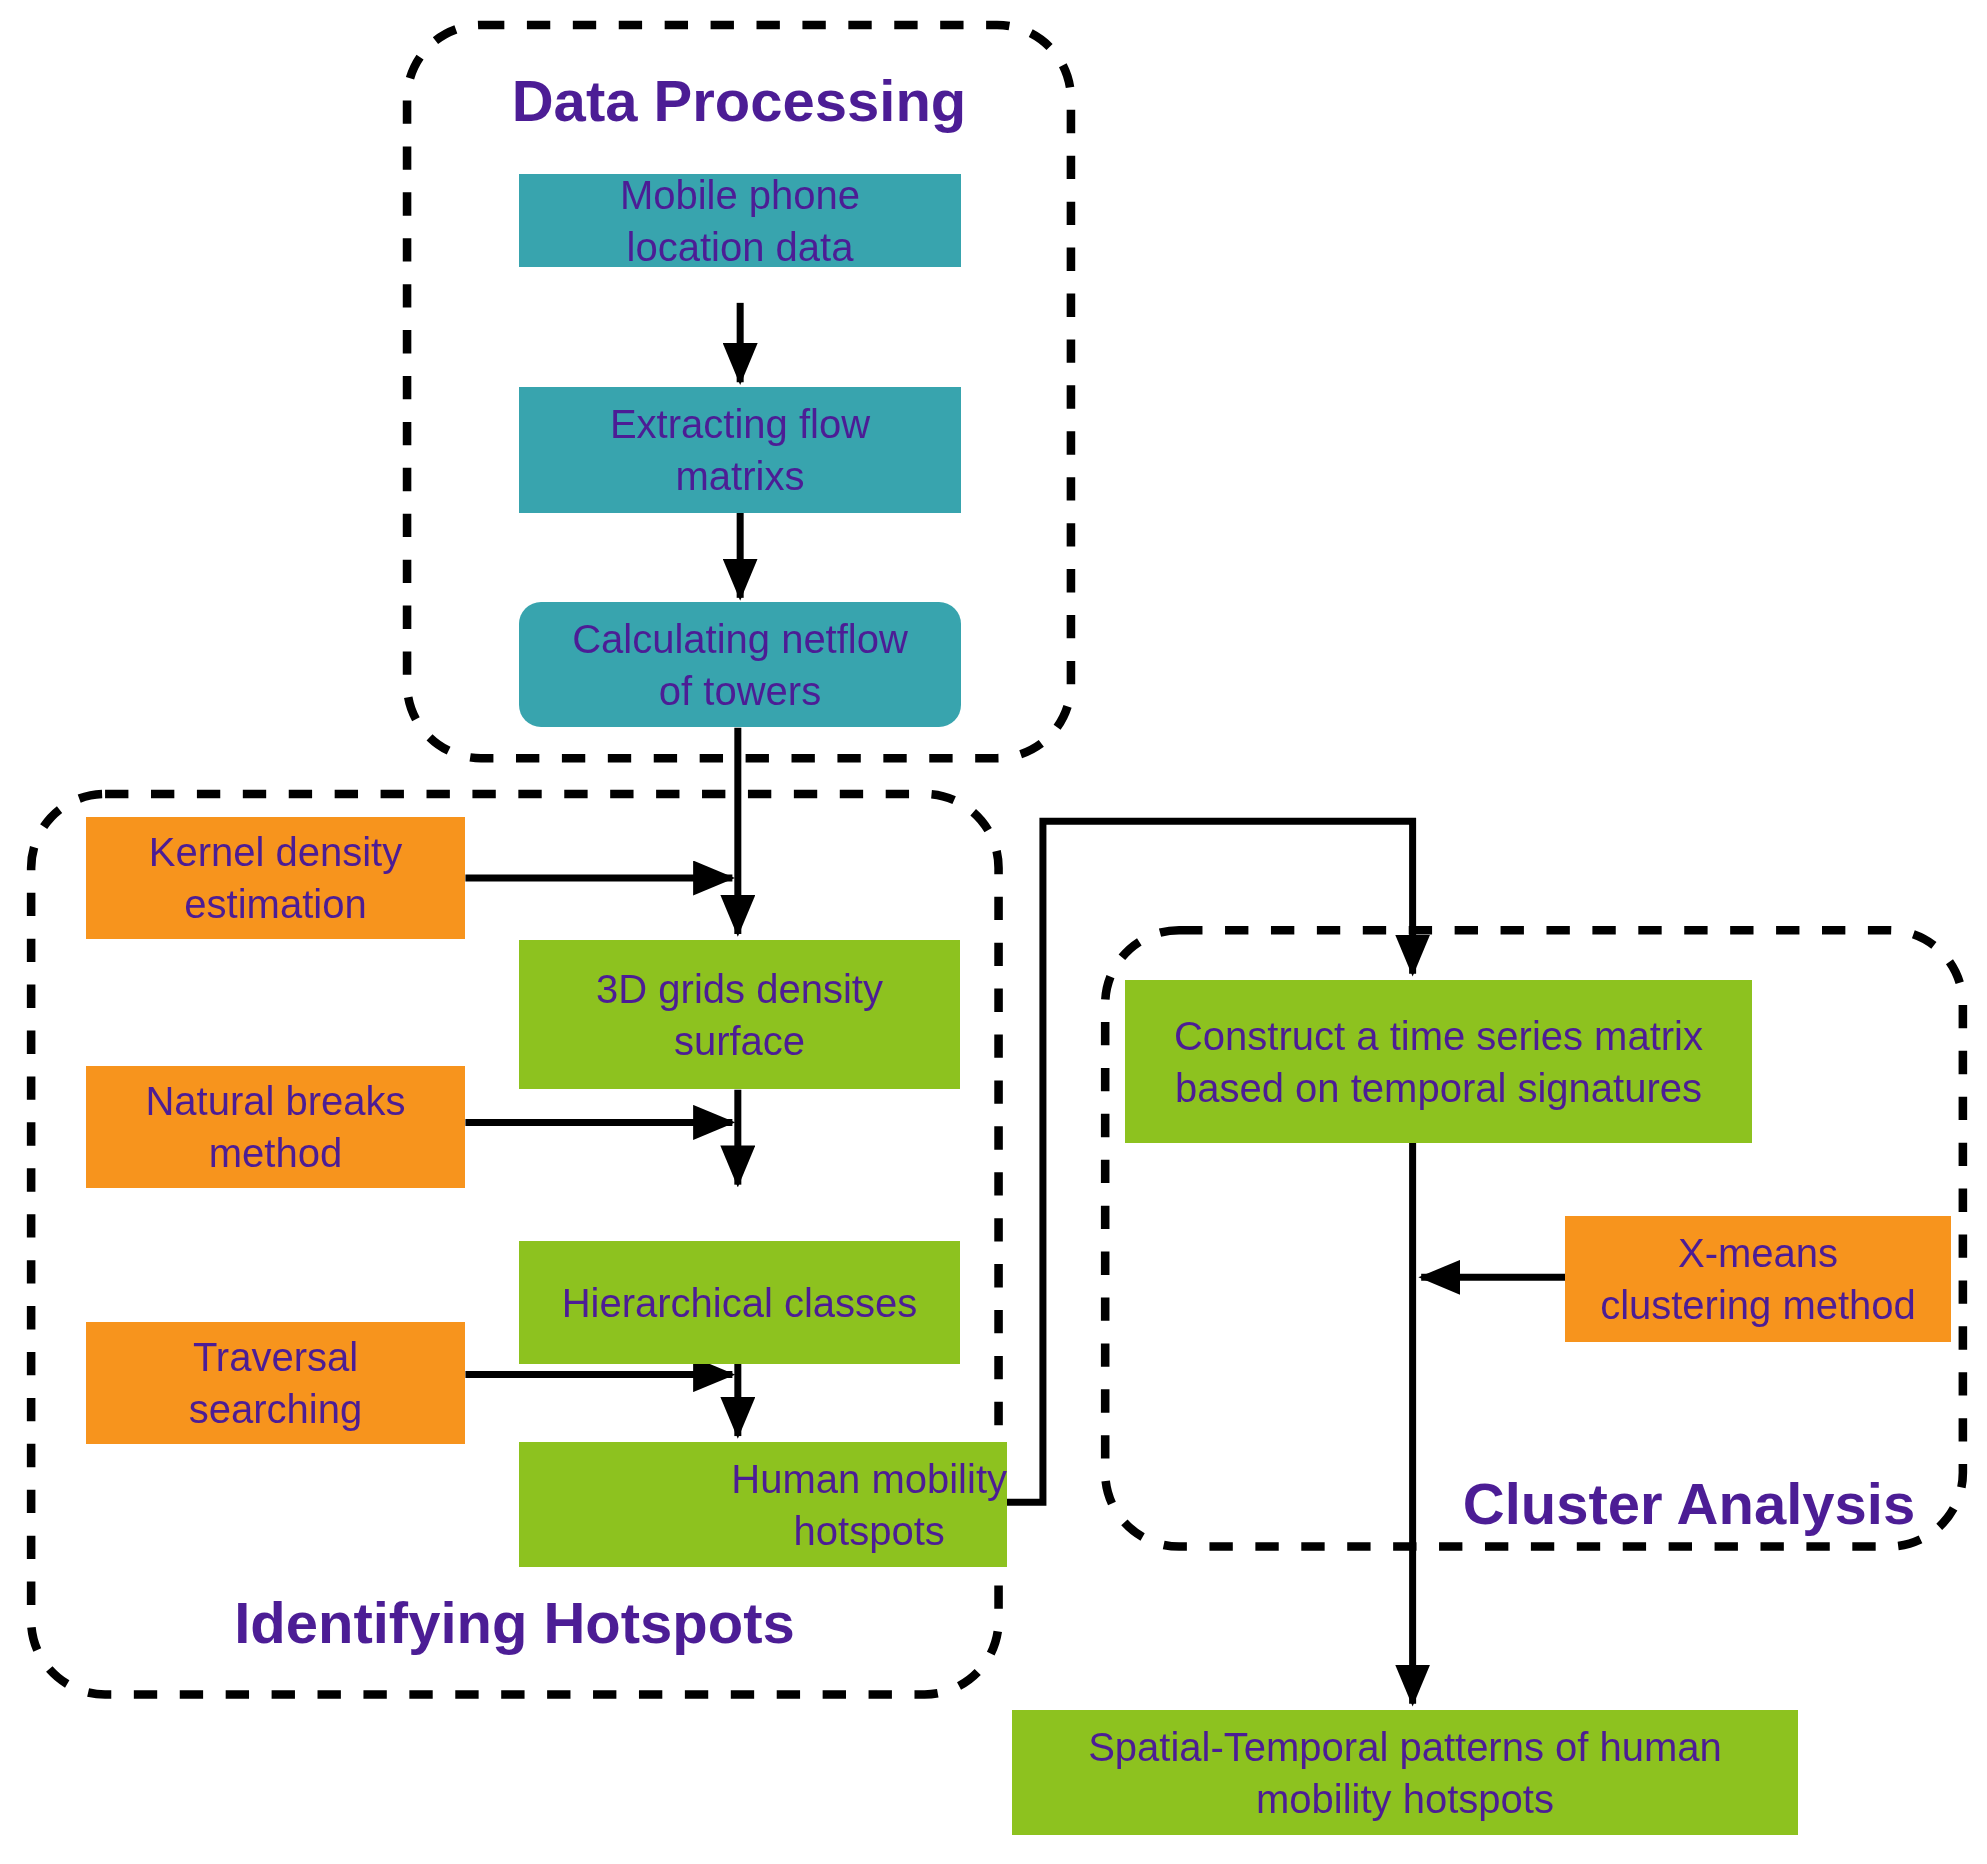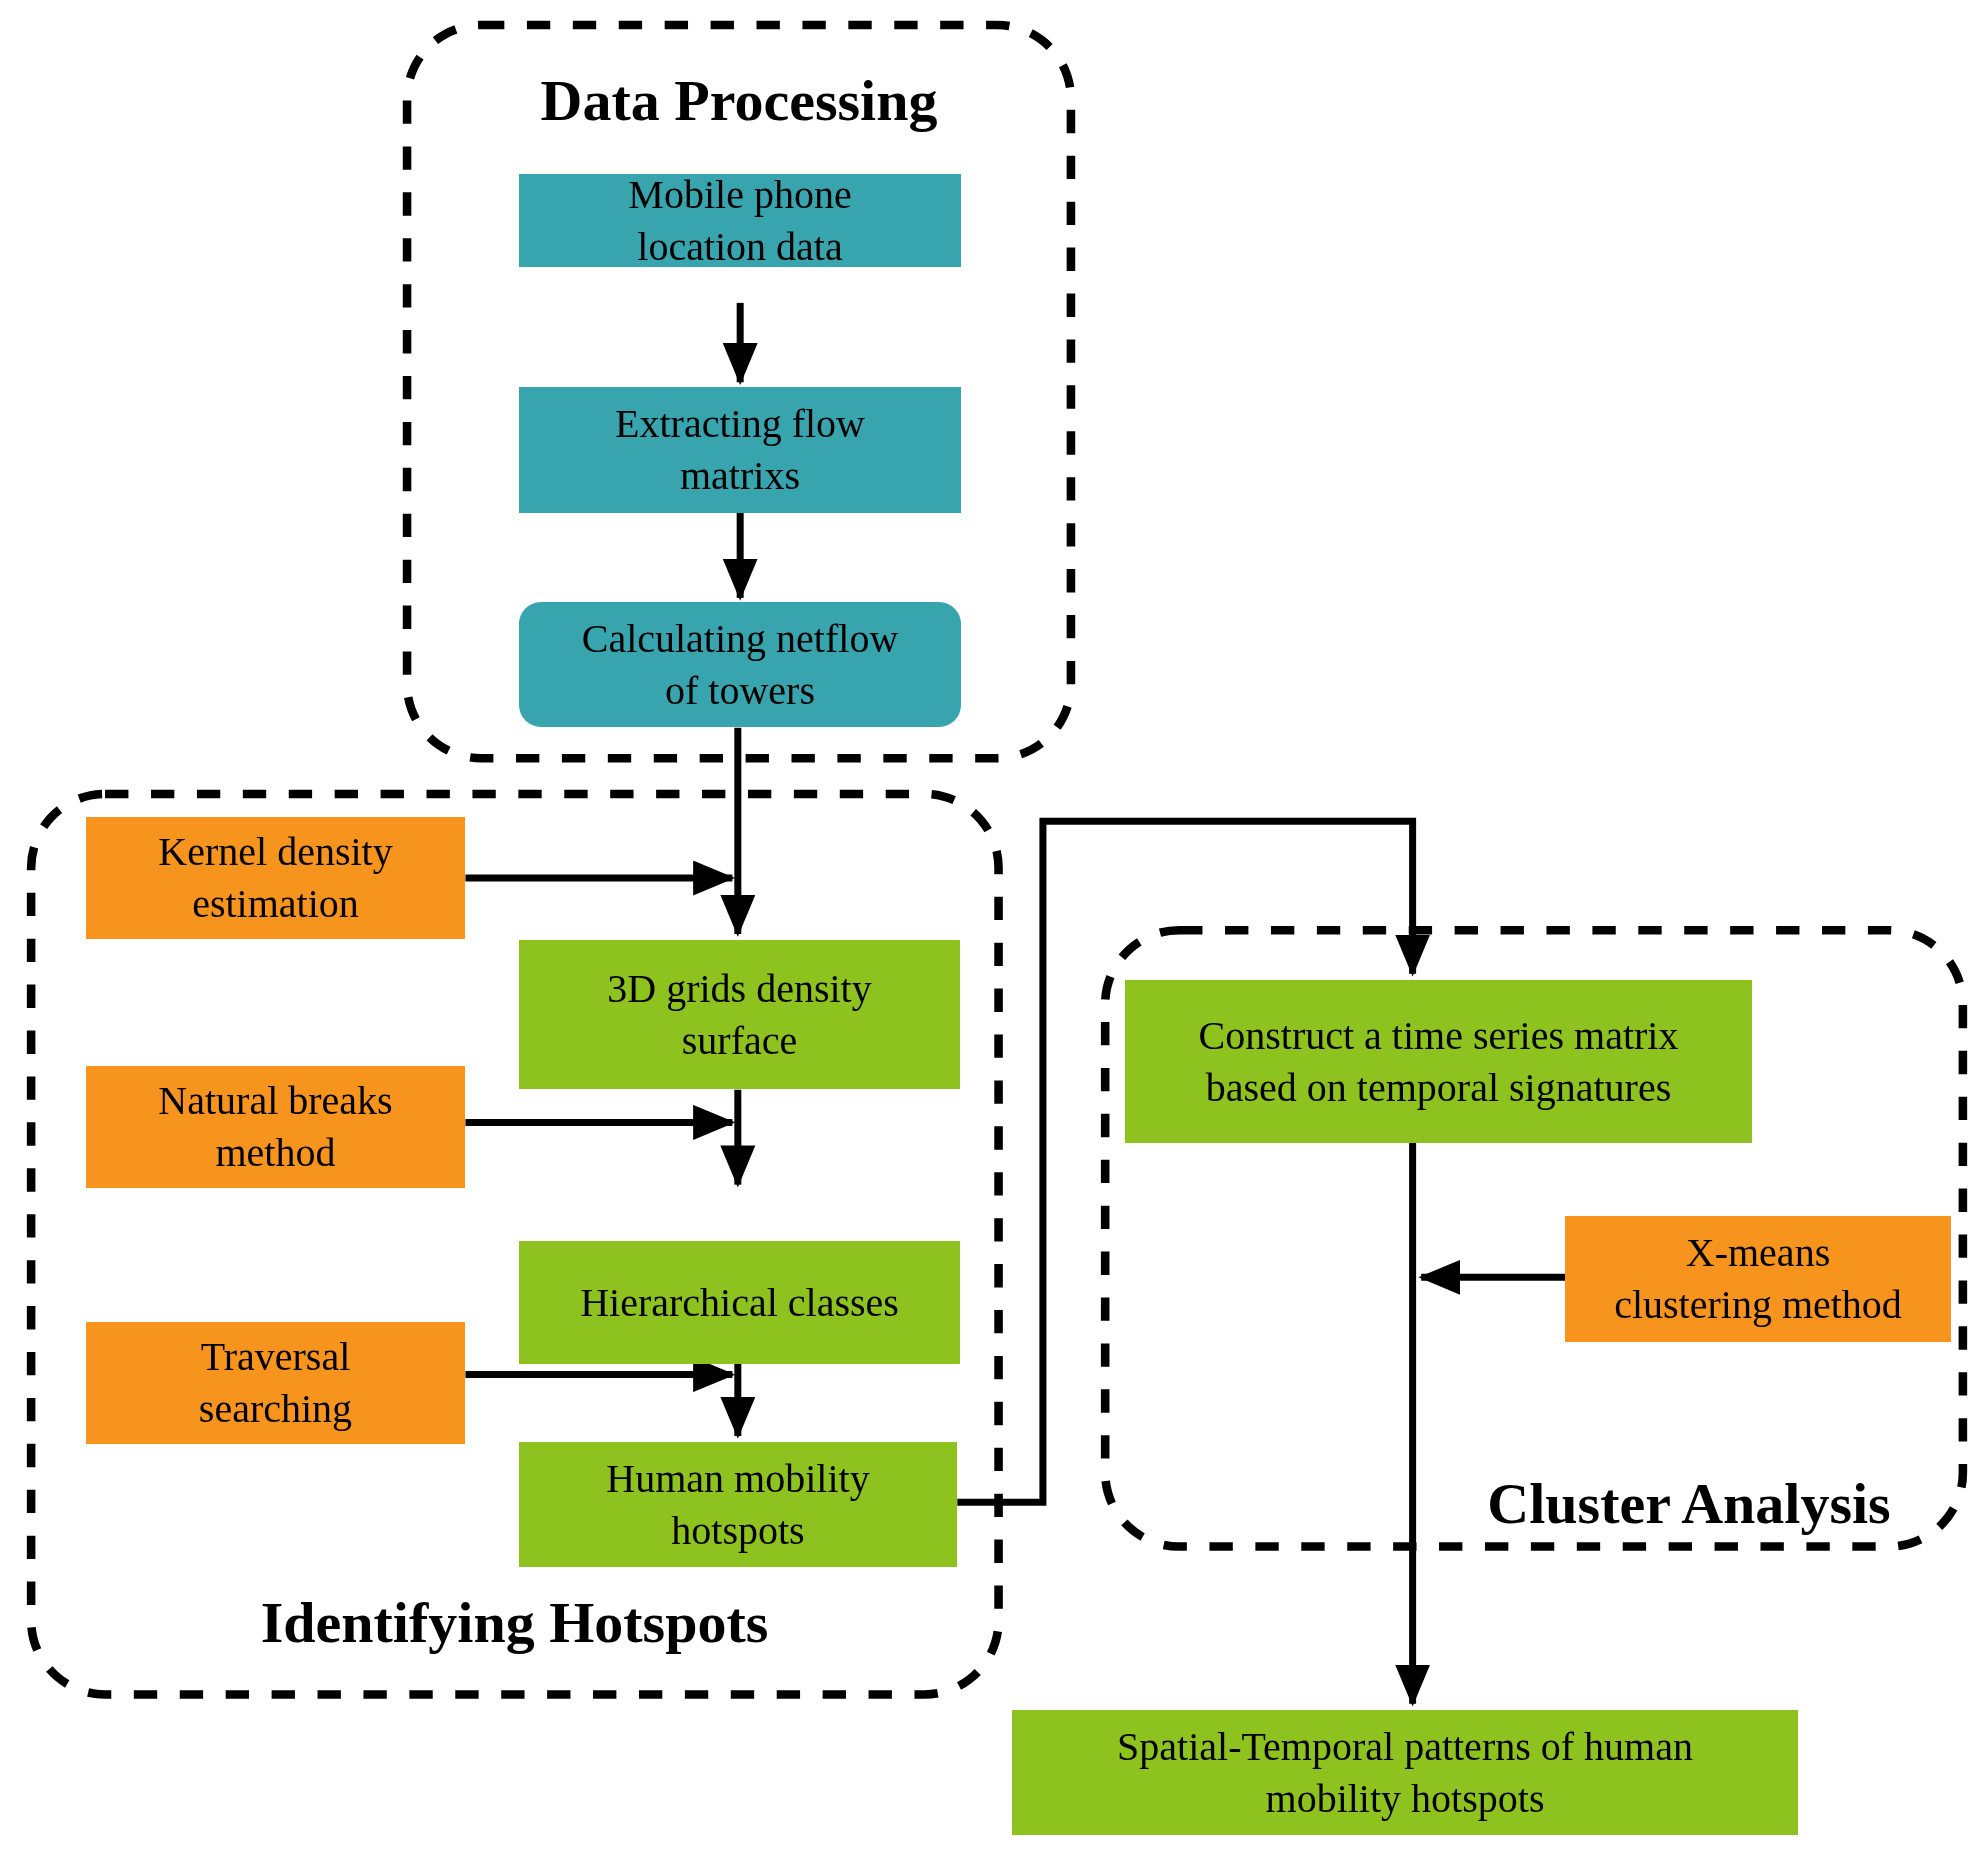--- a/index.html
+++ b/index.html
@@ -8,22 +8,22 @@
     --orange: #f7941d;
     --line: #000000;
     --background: #ffffff;
   }
   html, body { margin: 0; padding: 0; background: var(--background); }
   .canvas {
     position: relative;
     width: 1987px;
     height: 1865px;
     background: var(--background);
-    font-family: Liberation Serif, serif;
-    color: #000000;
+    font-family: Liberation Sans, sans-serif;
+    color: #4c1d95;
     overflow: hidden;
   }
   svg.wires {
     position: absolute;
     left: 0; top: 0;
     width: 1987px; height: 1865px;
   }
   .wire {
     fill: none;
     stroke: var(--line);
@@ -117,21 +117,21 @@
 searching</span>
   </div>
 
   <div class="node" style="left: 519px; top: 940px; width: 441px; height: 149px; background: rgb(141, 194, 31);">
     <span>3D grids density
 surface</span>
   </div>
   <div class="node" style="left: 519px; top: 1241px; width: 441px; height: 123px; background: rgb(141, 194, 31);">
     <span>Hierarchical classes</span>
   </div>
-  <div class="node" style="left: 519px; top: 1442px; width: 438px; height: 125px; background: rgb(141, 194, 31);">
+  <div class="node" style="left: 519px; top: 1442px; width: 488px; height: 125px; background: rgb(141, 194, 31); justify-content: flex-end;">
     <span>Human mobility
 hotspots</span>
   </div>
 
   <div class="node" style="left: 1125px; top: 980px; width: 627px; height: 163px; background: rgb(141, 194, 31);">
     <span>Construct a time series matrix
 based on temporal signatures</span>
   </div>
   <div class="node" style="left: 1565px; top: 1216px; width: 386px; height: 126px; background: rgb(247, 148, 29);">
     <span>X-means

